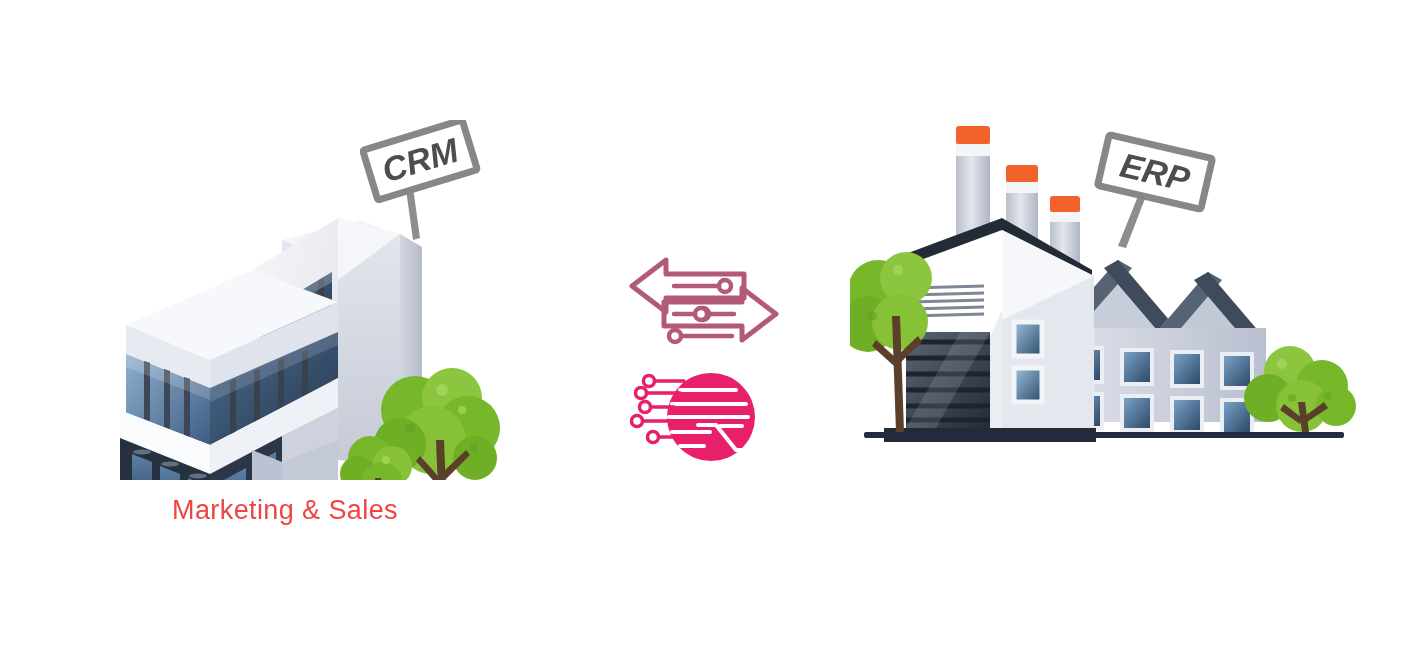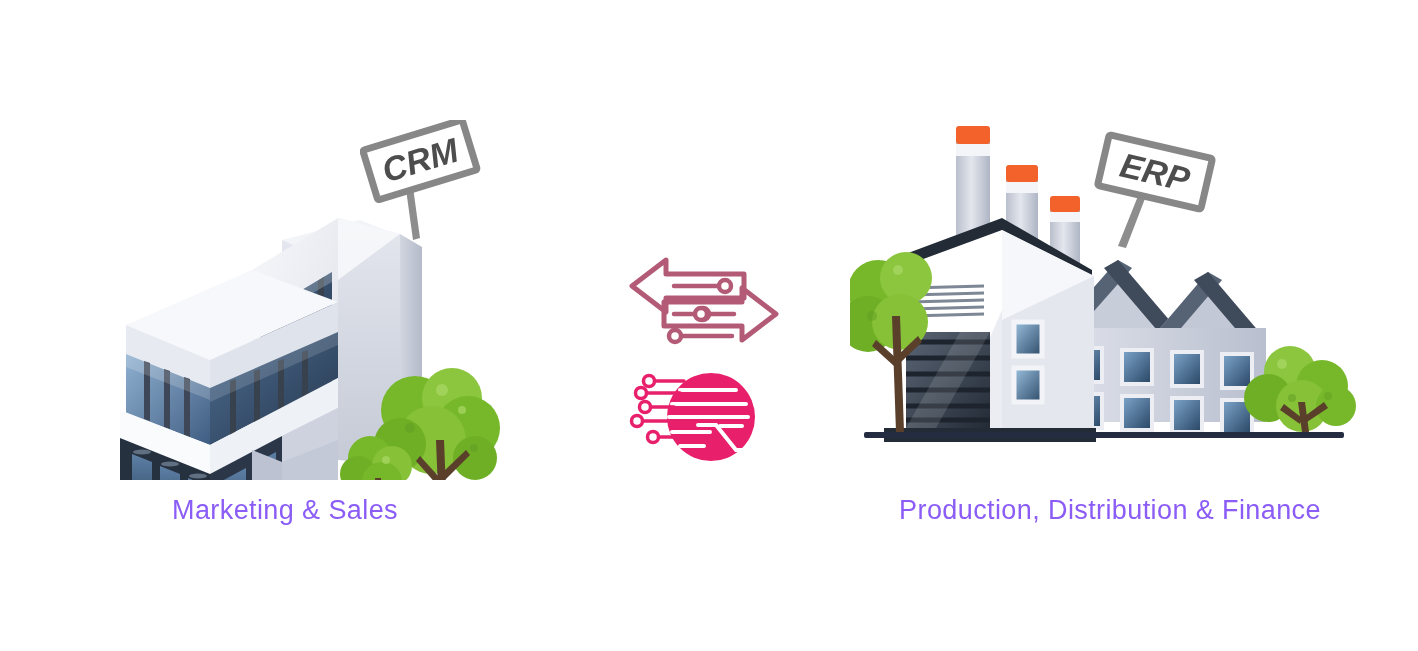--- a/index.html
+++ b/index.html
@@ -31,21 +31,21 @@
   #center-icons { left: 600px; top: 240px; width: 200px; height: 240px; }
 
   .caption {
     position: absolute;
     width: 100%;
     text-align: center;
     font-family: "Liberation Sans", sans-serif;
     font-size: 27px;
     font-weight: 400;
     letter-spacing: 0.4px;
-    color: #8b5cf6;
+    color: #ef4444;
     white-space: nowrap;
   }
   #left-caption  { top: 385px; left: 0; }
   #right-caption { top: 385px; left: 0; }
 
   .illus { position: absolute; left: 0; top: 0; }
 </style>
 </head>
 <body>
 
@@ -402,16 +402,15 @@
 
         <path d="M48 66 L56 66 L36 118 L28 116 Z" fill="#8d8d8d"></path>
 
         <g transform="rotate(13 65 42)">
           <rect x="12" y="16" width="106" height="52" rx="2" fill="#ffffff" stroke="#878787" stroke-width="7"></rect>
           <text x="65" y="54" text-anchor="middle" font-family="'Liberation Sans', sans-serif" font-size="34" font-weight="bold" font-style="italic" fill="#4d4d4d">ERP</text>
         </g>
       </svg>
     </div>
 
-    <div class="caption" id="right-caption">Production, Distribution &amp; Finance</div>
   </div>
 
 </div>
 
 </body></html>

